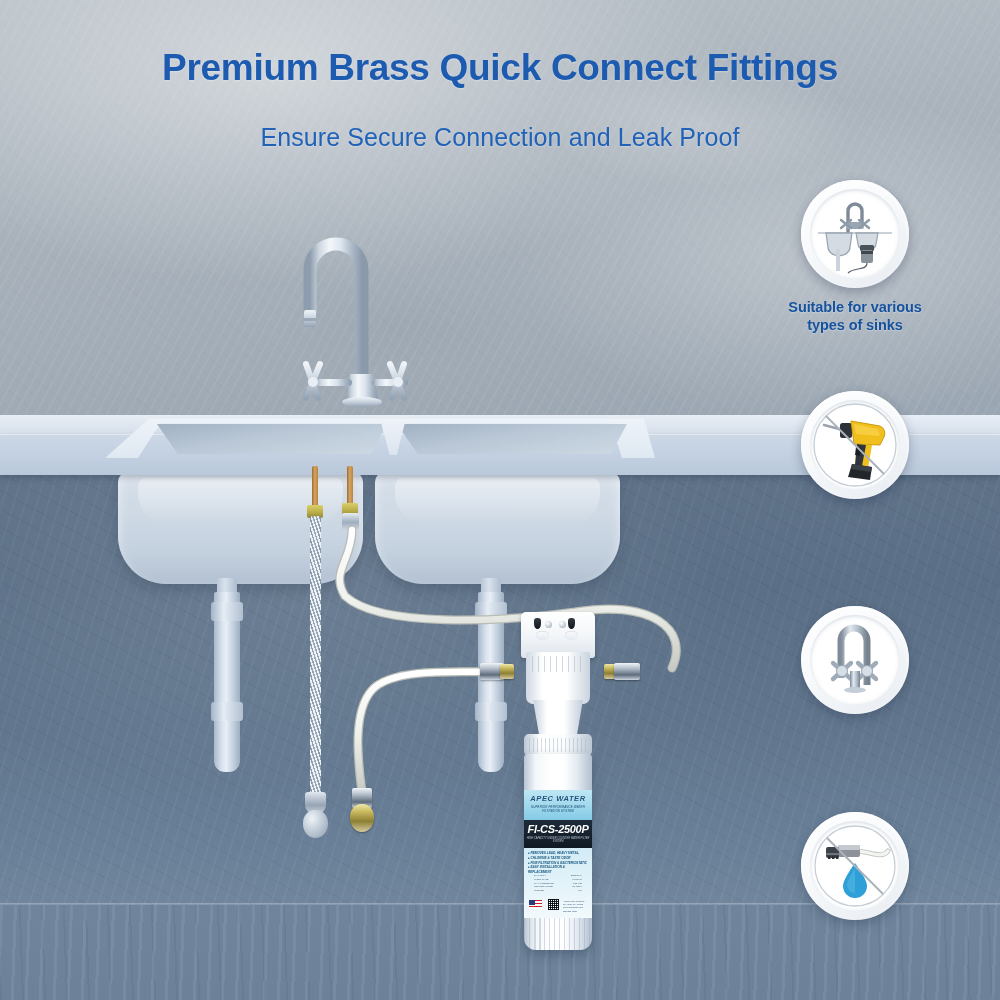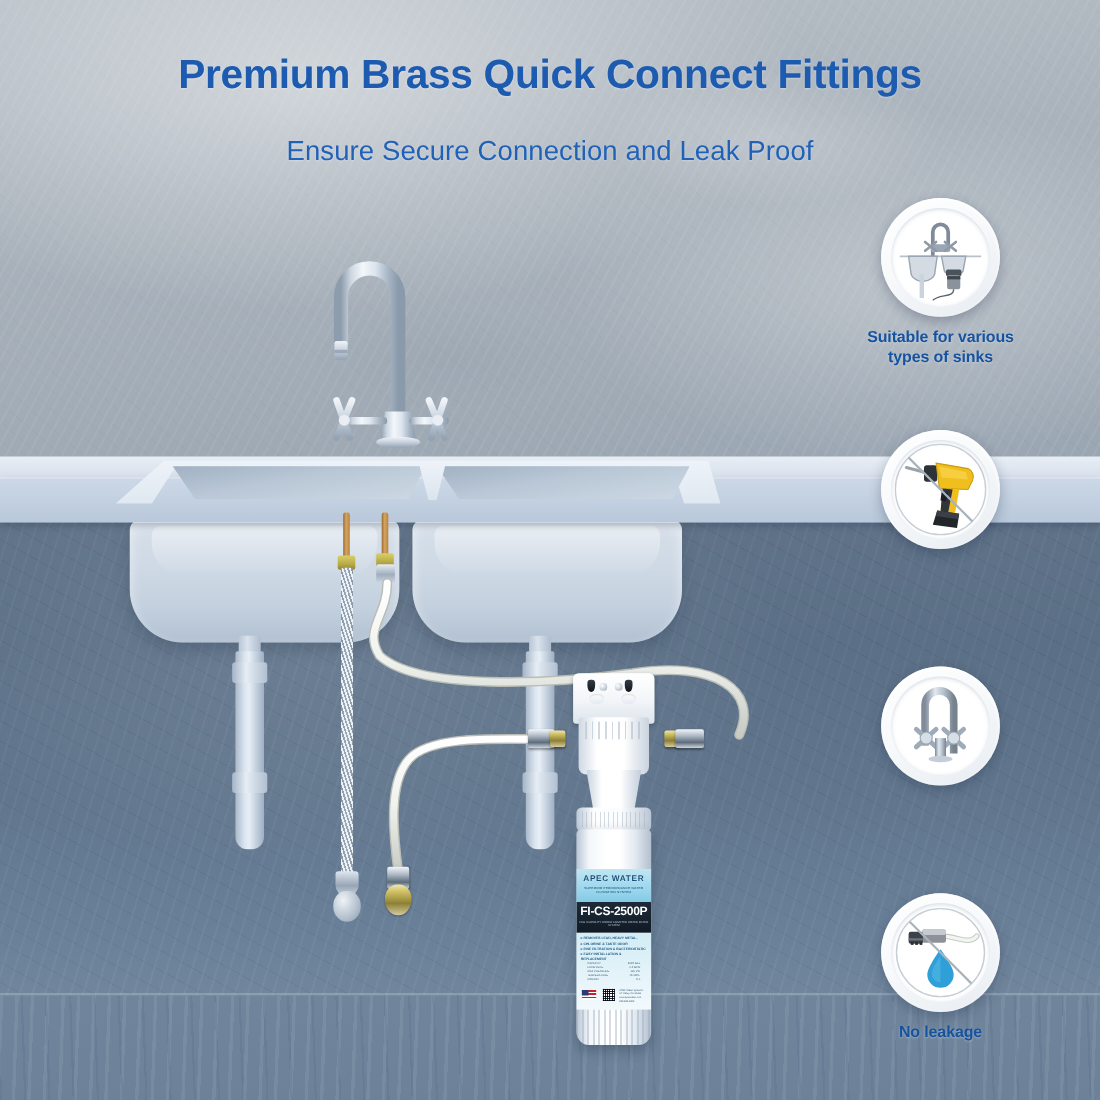--- a/index.html
+++ b/index.html
@@ -254,20 +254,21 @@
   }
   .fl-collar .knurl{
     position:absolute; inset:4px 5px;
     background:repeating-linear-gradient(90deg, rgba(160,176,193,.45) 0 1px, rgba(255,255,255,0) 1px 4px);
   }
   .fl-body{
     position:absolute; left:24px; top:142px; width:68px; height:196px;
     background:linear-gradient(90deg,#b9c5d3 0%,#f3f7fa 17%,#ffffff 40%,#ffffff 58%,#e3eaf1 78%,#b2bfcf 100%);
     border-radius:4px 4px 12px 12px;
     box-shadow:0 5px 12px rgba(30,45,65,.33);
+    font-style:italic;
   }
   .fl-label{
     position:absolute; left:0; top:36px; width:68px; height:128px;
     overflow:hidden;
   }
   .lbl-aqua{
     position:absolute; left:0; top:0; width:68px; height:34px;
     background:linear-gradient(180deg,#bfe6f3 0%,#9bd6ec 55%,#7cc6e3 100%);
   }
   .lbl-brand{
@@ -641,16 +642,13 @@
         <rect x="22" y="35" width="2.5" height="3" fill="#2b3037"></rect>
         <rect x="26" y="35" width="2.5" height="3" fill="#2b3037"></rect>
 
         <path d="M45,42 C45,42 33,58 33,65 A12,12 0 0 0 57,65 C57,58 45,42 45,42 Z" fill="#2f9fd8"></path>
         <path d="M45,48 C45,48 37,59 37,64 A8,8 0 0 0 45,72 Z" fill="#56b9e6" opacity=".55"></path>
 
         <line x1="17" y1="17" x2="73" y2="73" stroke="#aab3bc" stroke-width="2"></line>
       </svg>
     </div>
   </div>
-  <div class="f-label">
-    <span>No leakage</span>
-  </div>
 </div>
 
 </body></html>

